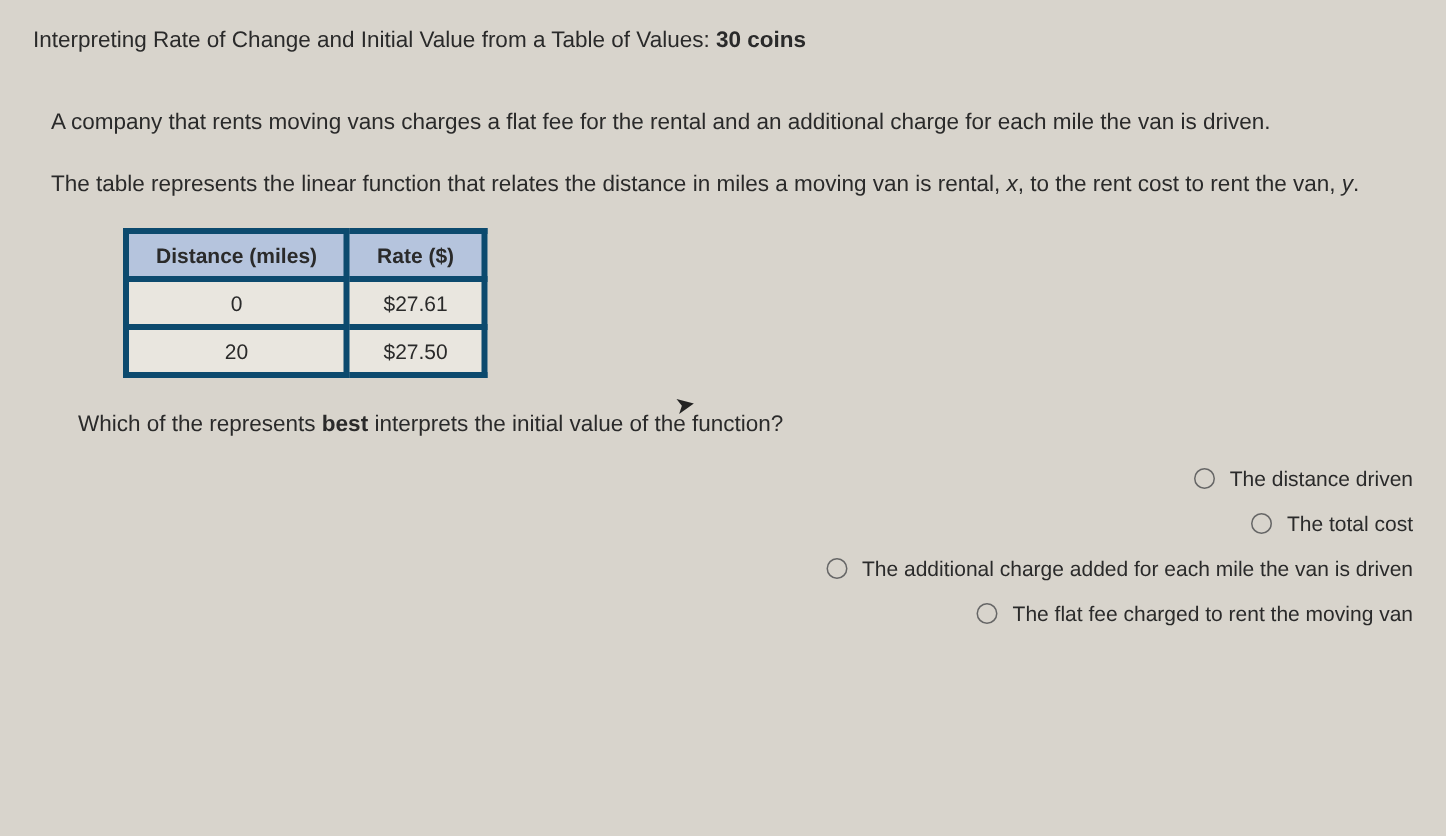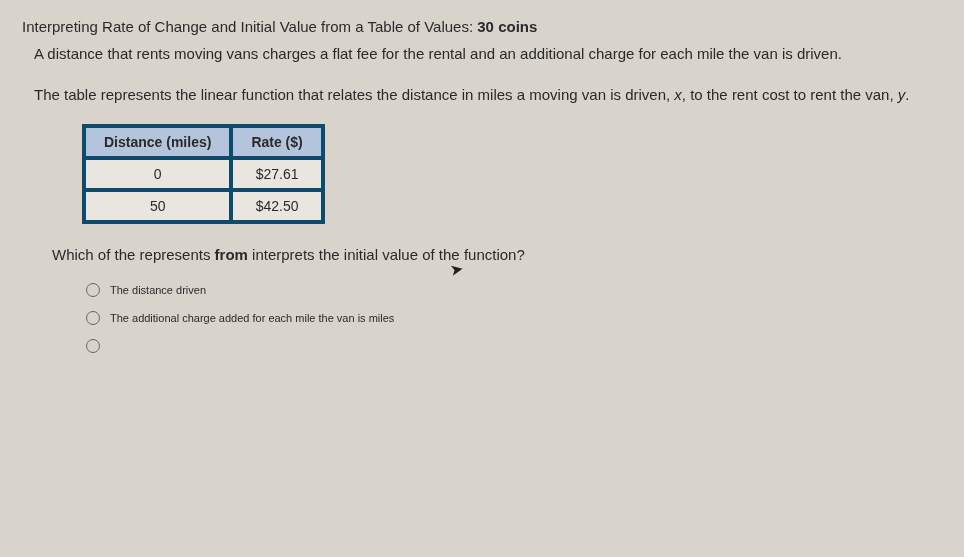--- a/index.html
+++ b/index.html
@@ -8,21 +8,21 @@
     height: 557px;
     background: #d8d4cc;
     font-family: Arial, Helvetica, sans-serif;
     padding: 18px 22px;
     color: #2a2a2a;
     position: relative;
     overflow: hidden;
   }
   .title {
     font-size: 15px;
-    margin-bottom: 8px;
+    margin-bottom: 36px;
   }
   .title .bold { font-weight: 700; }
   .para {
     font-size: 15px;
     line-height: 1.5;
     margin-bottom: 18px;
     margin-left: 12px;
   }
   .ital { font-style: italic; }
   .table-wrap {
@@ -50,22 +50,23 @@
   }
   .question .bold { font-weight: 700; }
   .options {
     margin-left: 64px;
   }
   .opt {
     display: flex;
     align-items: center;
     gap: 10px;
     margin-bottom: 14px;
-    font-size: 11px;
+    font-size: 14px;
     cursor: pointer;
+    justify-content: flex-end;
   }
   .radio {
     width: 14px;
     height: 14px;
     border: 1.5px solid #666;
     border-radius: 50%;
     flex: 0 0 14px;
     background: transparent;
   }
   .cursor {
@@ -77,58 +78,63 @@
     transform: rotate(-10deg);
   }
 </style>
 </head>
 <body>
 
 <div class="title">
   <span>Interpreting Rate of Change and Initial Value from a Table of Values: </span><span class="bold">30 coins</span>
 </div>
 
-<p class="para">A distance that rents moving vans charges a flat fee for the rental and an additional charge for each mile the van is driven.</p>
+<p class="para">A company that rents moving vans charges a flat fee for the rental and an additional charge for each mile the van is driven.</p>
 
 <p class="para">
-  <span>The table represents the linear function that relates the distance in miles a moving van is driven, </span><span class="ital">x</span><span>, to the rent cost to rent the van, </span><span class="ital">y</span><span>.</span>
+  <span>The table represents the linear function that relates the distance in miles a moving van is rental, </span><span class="ital">x</span><span>, to the rent cost to rent the van, </span><span class="ital">y</span><span>.</span>
 </p>
 
 <div class="table-wrap">
   <table>
     <thead>
       <tr>
         <th>Distance (miles)</th>
         <th>Rate ($)</th>
       </tr>
     </thead>
     <tbody>
       <tr>
         <td>0</td>
         <td>$27.61</td>
       </tr>
       <tr>
-        <td>50</td>
-        <td>$42.50</td>
+        <td>20</td>
+        <td>$27.50</td>
       </tr>
     </tbody>
   </table>
 </div>
 
 <p class="question">
-  <span>Which of the represents </span><span class="bold">from</span><span> interprets the initial value of the function?</span>
+  <span>Which of the represents </span><span class="bold">best</span><span> interprets the initial value of the function?</span>
 </p>
 
 <div class="options">
   <label class="opt">
     <span class="radio"></span>
     <span>The distance driven</span>
   </label>
   <label class="opt">
     <span class="radio"></span>
-    <span>The additional charge added for each mile the van is miles</span>
+    <span>The total cost</span>
   </label>
   <label class="opt">
     <span class="radio"></span>
+    <span>The additional charge added for each mile the van is driven</span>
+  </label>
+  <label class="opt">
+    <span class="radio"></span>
+    <span>The flat fee charged to rent the moving van</span>
   </label>
 </div>
 
 <div class="cursor">➤</div>
 
 </body></html>

